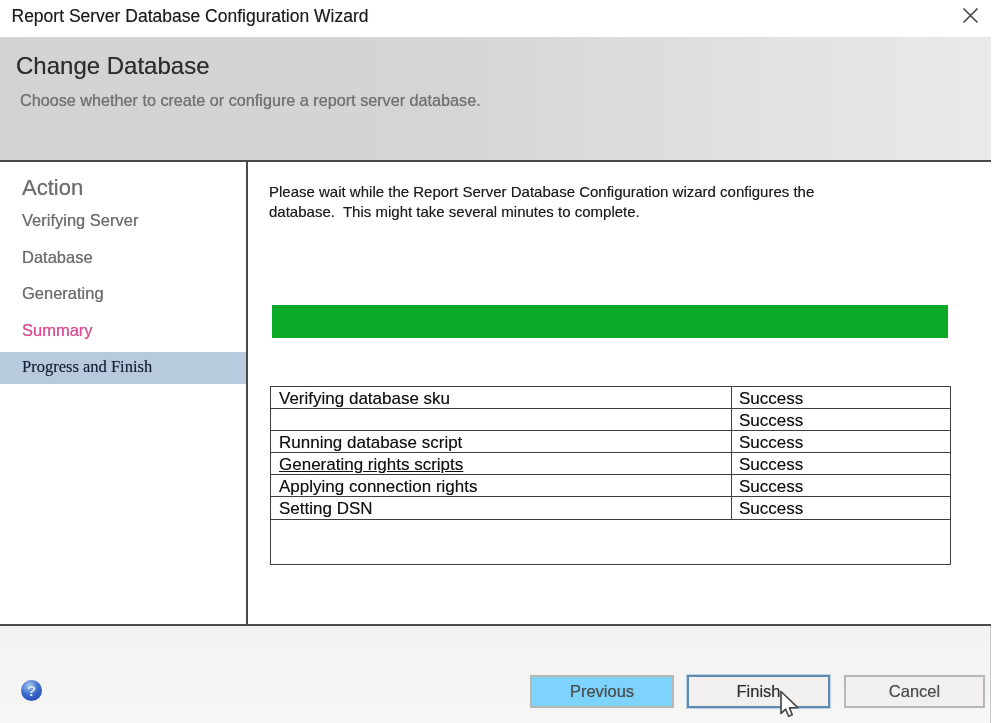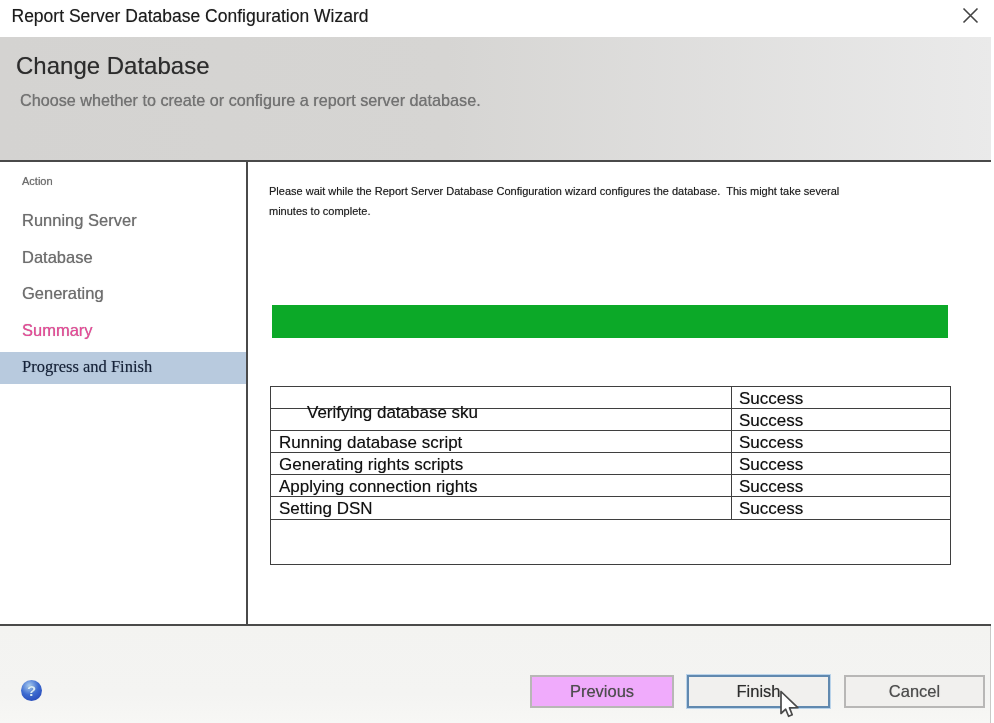--- a/index.html
+++ b/index.html
@@ -21,48 +21,48 @@
      background:linear-gradient(90deg,#d4d3d1 0%,#d6d5d3 45%,#eaeaea 100%);"></div>
 <div class="abs" style="left:16px;top:52px;font-size:24px;color:#2c2c2c;">Change Database</div>
 <div class="abs" style="left:20px;top:90.5px;font-size:16.2px;color:#737373;">Choose whether to create or configure a report server database.</div>
 
 <div class="abs" style="left:0;top:160px;width:991px;height:2px;background:#4a4a4a;"></div>
 
 <div class="abs" style="left:0;top:162px;width:994px;height:462px;background:#ffffff;"></div>
 
 <div class="abs" style="left:0;top:352px;width:246px;height:32px;background:#b8cade;"></div>
 
-<div class="abs" style="left:22px;top:175px;font-size:11px;color:#6e6e6e;">Action</div>
-<div class="abs" style="left:22px;top:211px;font-size:16.5px;color:#6e6e6e;">Running Server</div>
+<div class="abs" style="left:22px;top:175px;font-size:22px;color:#6e6e6e;">Action</div>
+<div class="abs" style="left:22px;top:211px;font-size:16.5px;color:#6e6e6e;">Verifying Server</div>
 <div class="abs" style="left:22px;top:247.5px;font-size:16.5px;color:#6e6e6e;">Database</div>
 <div class="abs" style="left:22px;top:284px;font-size:16.5px;color:#6e6e6e;">Generating</div>
 <div class="abs" style="left:22px;top:320.5px;font-size:16.5px;color:#ec4899;">Summary</div>
 <div class="abs" style="left:22px;top:357px;font-size:16.5px;color:#15233c;font-family:Liberation Serif, serif;">Progress and Finish</div>
 
 <div class="abs" style="left:246px;top:162px;width:2px;height:462px;background:#4a4a4a;"></div>
 
-<div class="abs" style="left:269px;top:182px;width:600px;font-size:11px;line-height:19.5px;color:#1c1c1c;">Please wait while the Report Server Database Configuration wizard configures the database.&nbsp; This might take several minutes to complete.</div>
+<div class="abs" style="left:269px;top:182px;width:600px;font-size:15px;line-height:19.5px;color:#1c1c1c;">Please wait while the Report Server Database Configuration wizard configures the database.&nbsp; This might take several minutes to complete.</div>
 
 <div class="abs" style="left:272px;top:305px;width:676px;height:33px;background:#0ca928;"></div>
 
 <div class="abs" style="left:270px;top:386px;width:679px;height:177px;border:1px solid #3f3f3f;">
   <div class="abs" style="left:0;top:0;width:100%;">
     <div style="height:22.1px;border-bottom:1px solid #3f3f3f;box-sizing:border-box;position:relative;">
-      <span style="position:absolute;left:8px;top:16px;font-size:17px;color:#111;margin-left:28px;">Verifying database sku</span>
+      <span style="position:absolute;left:8px;top:2px;font-size:17px;color:#111;">Verifying database sku</span>
       <span style="position:absolute;left:468px;top:2px;font-size:17px;color:#111;">Success</span>
     </div>
     <div style="height:22.1px;border-bottom:1px solid #3f3f3f;box-sizing:border-box;position:relative;">
       <span style="position:absolute;left:468px;top:2px;font-size:17px;color:#111;">Success</span>
     </div>
     <div style="height:22.1px;border-bottom:1px solid #3f3f3f;box-sizing:border-box;position:relative;">
       <span style="position:absolute;left:8px;top:2px;font-size:17px;color:#111;">Running database script</span>
       <span style="position:absolute;left:468px;top:2px;font-size:17px;color:#111;">Success</span>
     </div>
     <div style="height:22.1px;border-bottom:1px solid #3f3f3f;box-sizing:border-box;position:relative;">
-      <span style="position:absolute;left:8px;top:2px;font-size:17px;color:#111;">Generating rights scripts</span>
+      <span style="position:absolute;left:8px;top:2px;font-size:17px;color:#111;text-decoration:underline;">Generating rights scripts</span>
       <span style="position:absolute;left:468px;top:2px;font-size:17px;color:#111;">Success</span>
     </div>
     <div style="height:22.1px;border-bottom:1px solid #3f3f3f;box-sizing:border-box;position:relative;">
       <span style="position:absolute;left:8px;top:2px;font-size:17px;color:#111;">Applying connection rights</span>
       <span style="position:absolute;left:468px;top:2px;font-size:17px;color:#111;">Success</span>
     </div>
     <div style="height:22.1px;border-bottom:1px solid #3f3f3f;box-sizing:border-box;position:relative;">
       <span style="position:absolute;left:8px;top:2px;font-size:17px;color:#111;">Setting DSN</span>
       <span style="position:absolute;left:468px;top:2px;font-size:17px;color:#111;">Success</span>
     </div>
@@ -81,21 +81,21 @@
       <stop offset="0%" stop-color="#a8ccf0"></stop>
       <stop offset="50%" stop-color="#3d6bd0"></stop>
       <stop offset="100%" stop-color="#2344b4"></stop>
     </radialGradient>
   </defs>
   <circle cx="11.5" cy="11.5" r="10.5" fill="url(#hg)"></circle>
   <text x="11.5" y="16.8" font-size="15" font-family="Liberation Sans" font-weight="bold" fill="#d8ecfa" text-anchor="middle">?</text>
 </svg>
 
 <div class="abs" style="left:530px;top:675px;width:144px;height:33px;box-sizing:border-box;
-     border:2px solid #b8b7b6;background:#f0abfc;text-align:center;">
+     border:2px solid #b8b7b6;background:#7dd3fc;text-align:center;">
   <span style="font-size:16.5px;color:#4e4e4e;line-height:29px;">Previous</span></div>
 
 <div class="abs" style="left:686px;top:674px;width:145px;height:35px;box-sizing:border-box;
      border:1px solid #b9d3ea;background:#bef264;">
   <div style="position:absolute;left:0;top:0;right:0;bottom:0;border:2px solid #6189af;background:#f1f0ee;text-align:center;">
     <span style="font-size:16.5px;color:#2e2e2e;line-height:29px;">Finish</span></div>
 </div>
 
 <div class="abs" style="left:844px;top:675px;width:141px;height:33px;box-sizing:border-box;
      border:2px solid #b8b7b6;background:#f1f0ee;text-align:center;">

